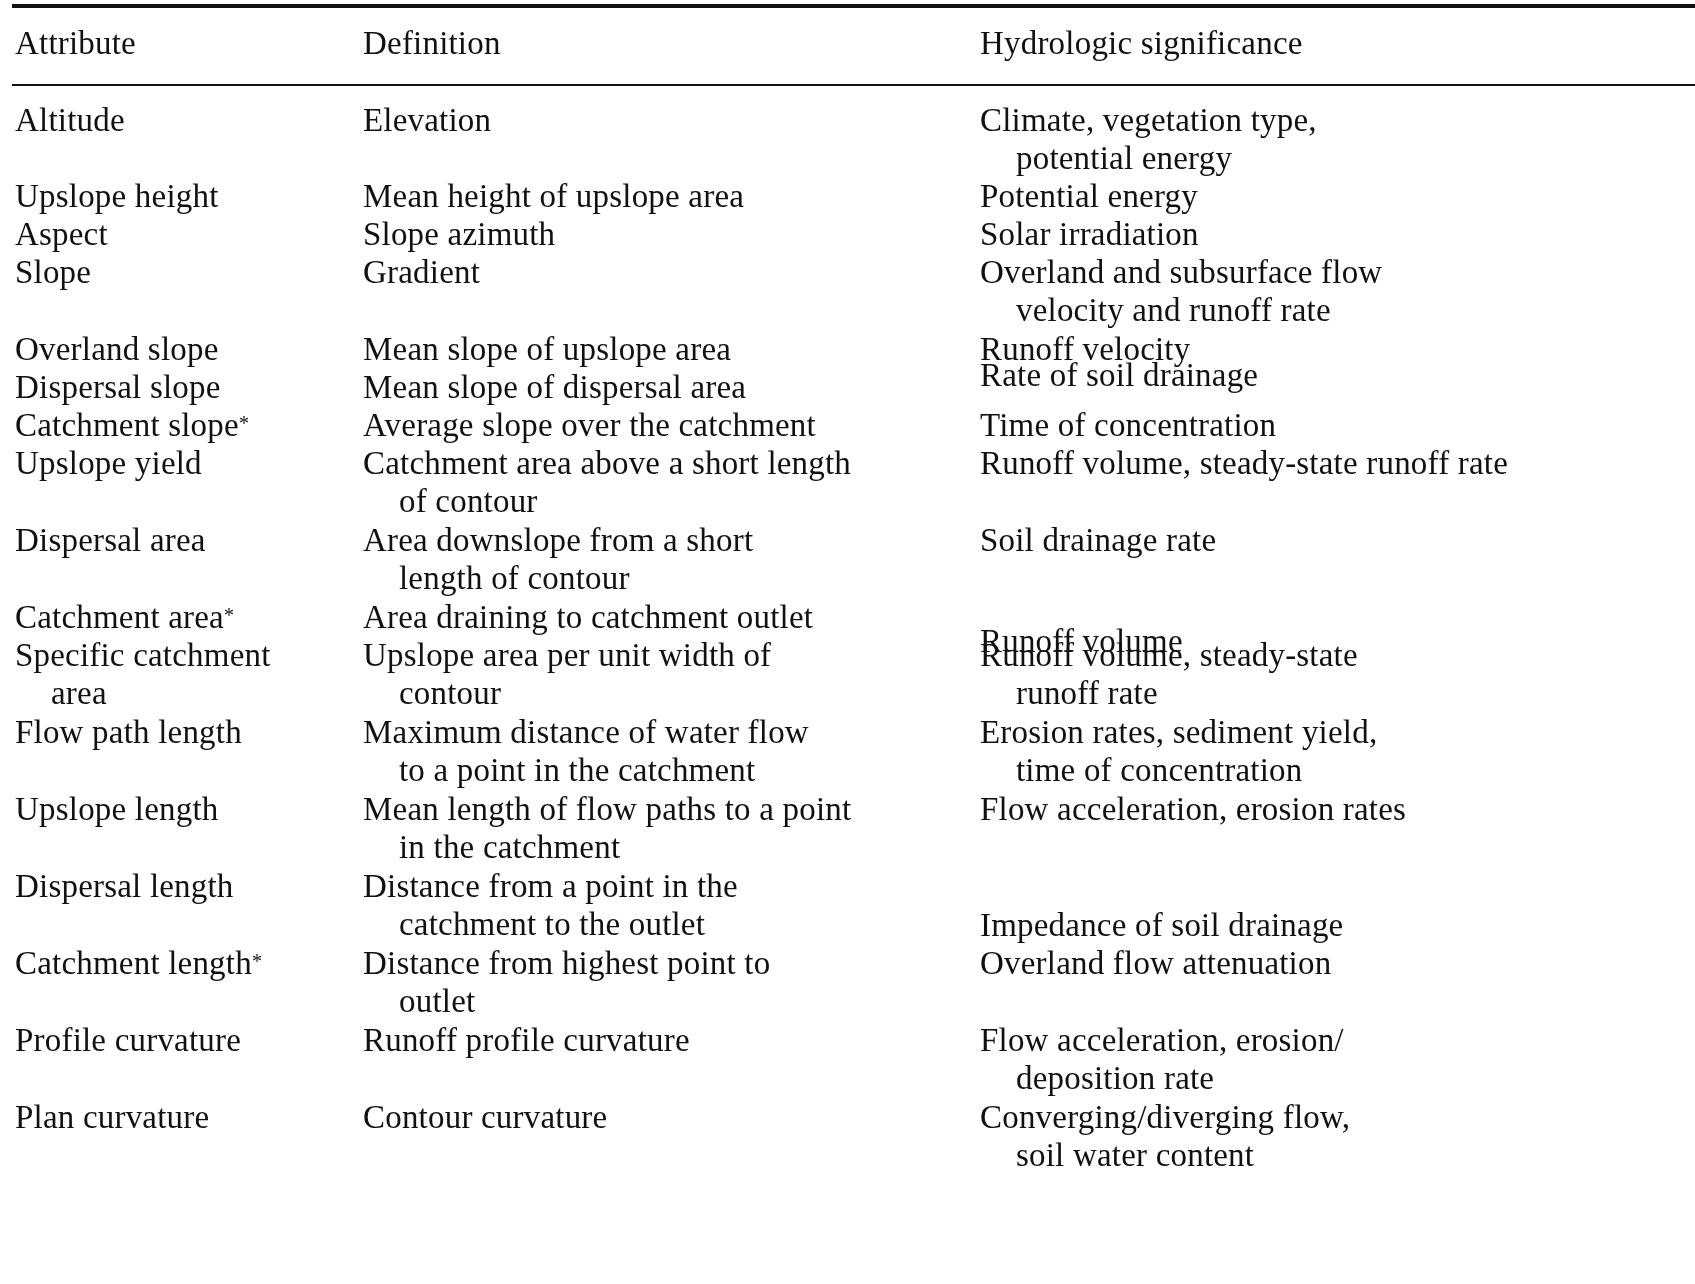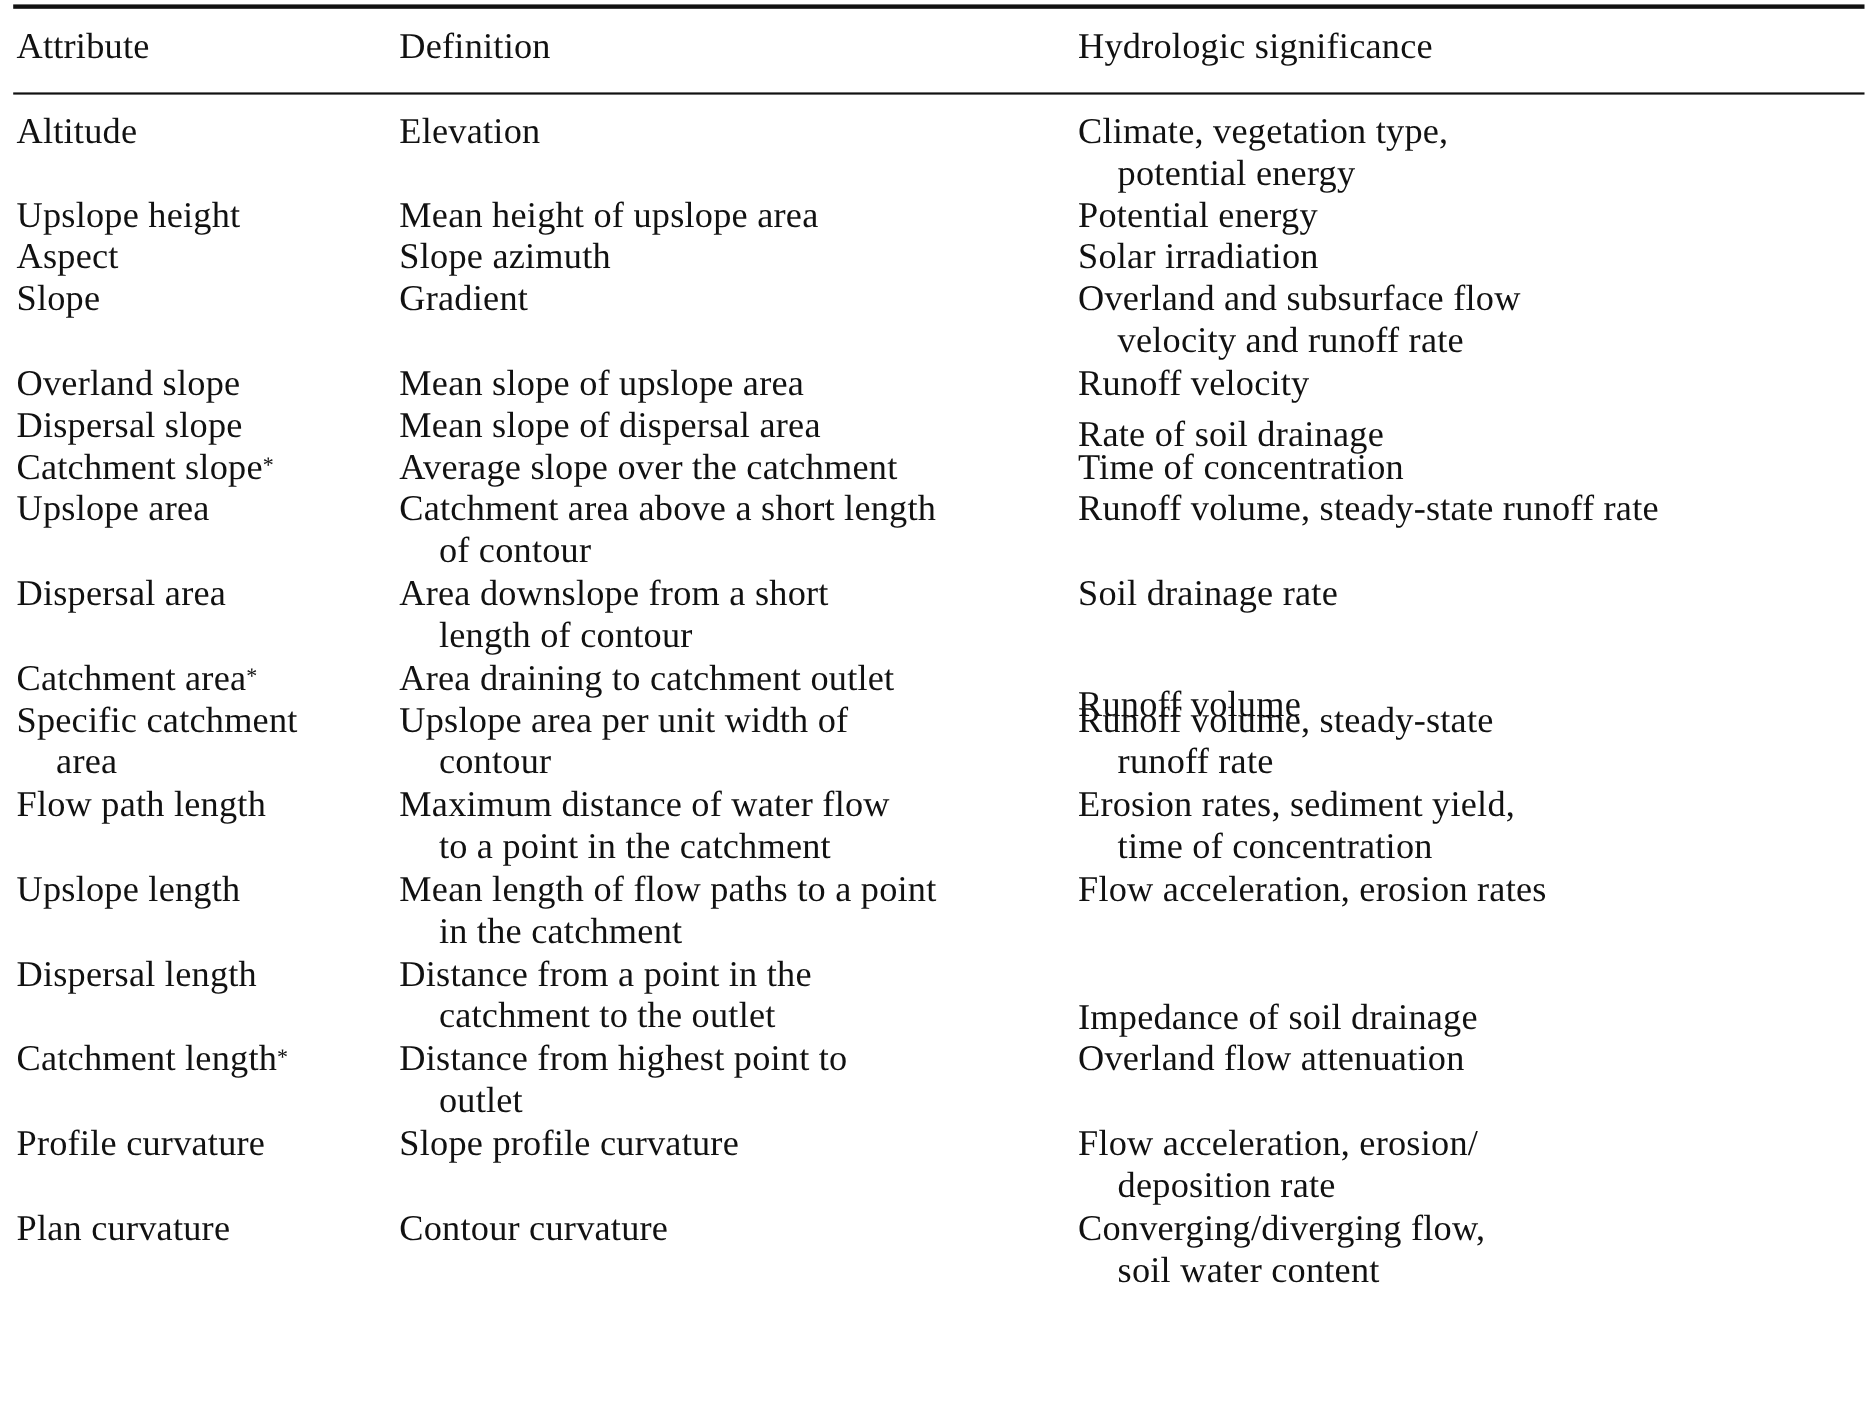--- a/index.html
+++ b/index.html
@@ -120,38 +120,38 @@
         <span class="line"><span>Runoff velocity</span></span>
       </div>
     </div>
     <div>
       <div class="cell c1" style="top: 368px;">
         <span class="line"><span>Dispersal slope</span></span>
       </div>
       <div class="cell c2" style="top: 368px;">
         <span class="line"><span>Mean slope of dispersal area</span></span>
       </div>
-      <div class="cell c3" style="top: 376px; font-family: Liberation Serif, serif;">
+      <div class="cell c3" style="top: 356px; font-family: Liberation Serif, serif;">
         <span class="line"><span>Rate of soil drainage</span></span>
       </div>
     </div>
     <div>
       <div class="cell c1" style="top: 406px;">
         <span class="line"><span>Catchment slope</span><sup class="ast">*</sup></span>
       </div>
       <div class="cell c2" style="top: 406px;">
         <span class="line"><span>Average slope over the catchment</span></span>
       </div>
       <div class="cell c3" style="top: 406px;">
         <span class="line"><span>Time of concentration</span></span>
       </div>
     </div>
     <div>
       <div class="cell c1" style="top: 444px;">
-        <span class="line"><span>Upslope area</span></span>
+        <span class="line"><span>Upslope yield</span></span>
       </div>
       <div class="cell c2" style="top: 444px;">
         <span class="line"><span>Catchment area above a short length</span></span>
         <span class="line indent"><span>of contour</span></span>
       </div>
       <div class="cell c3" style="top: 444px;">
         <span class="line"><span>Runoff volume, steady-state runoff rate</span></span>
       </div>
     </div>
     <div>
@@ -238,21 +238,21 @@
       </div>
       <div class="cell c3" style="top: 944px;">
         <span class="line"><span>Overland flow attenuation</span></span>
       </div>
     </div>
     <div>
       <div class="cell c1" style="top: 1021px;">
         <span class="line"><span>Profile curvature</span></span>
       </div>
       <div class="cell c2" style="top: 1021px;">
-        <span class="line"><span>Slope profile curvature</span></span>
+        <span class="line"><span>Runoff profile curvature</span></span>
       </div>
       <div class="cell c3" style="top: 1021px;">
         <span class="line"><span>Flow acceleration, erosion/</span></span>
         <span class="line indent"><span>deposition rate</span></span>
       </div>
     </div>
     <div>
       <div class="cell c1" style="top: 1098px;">
         <span class="line"><span>Plan curvature</span></span>
       </div>

